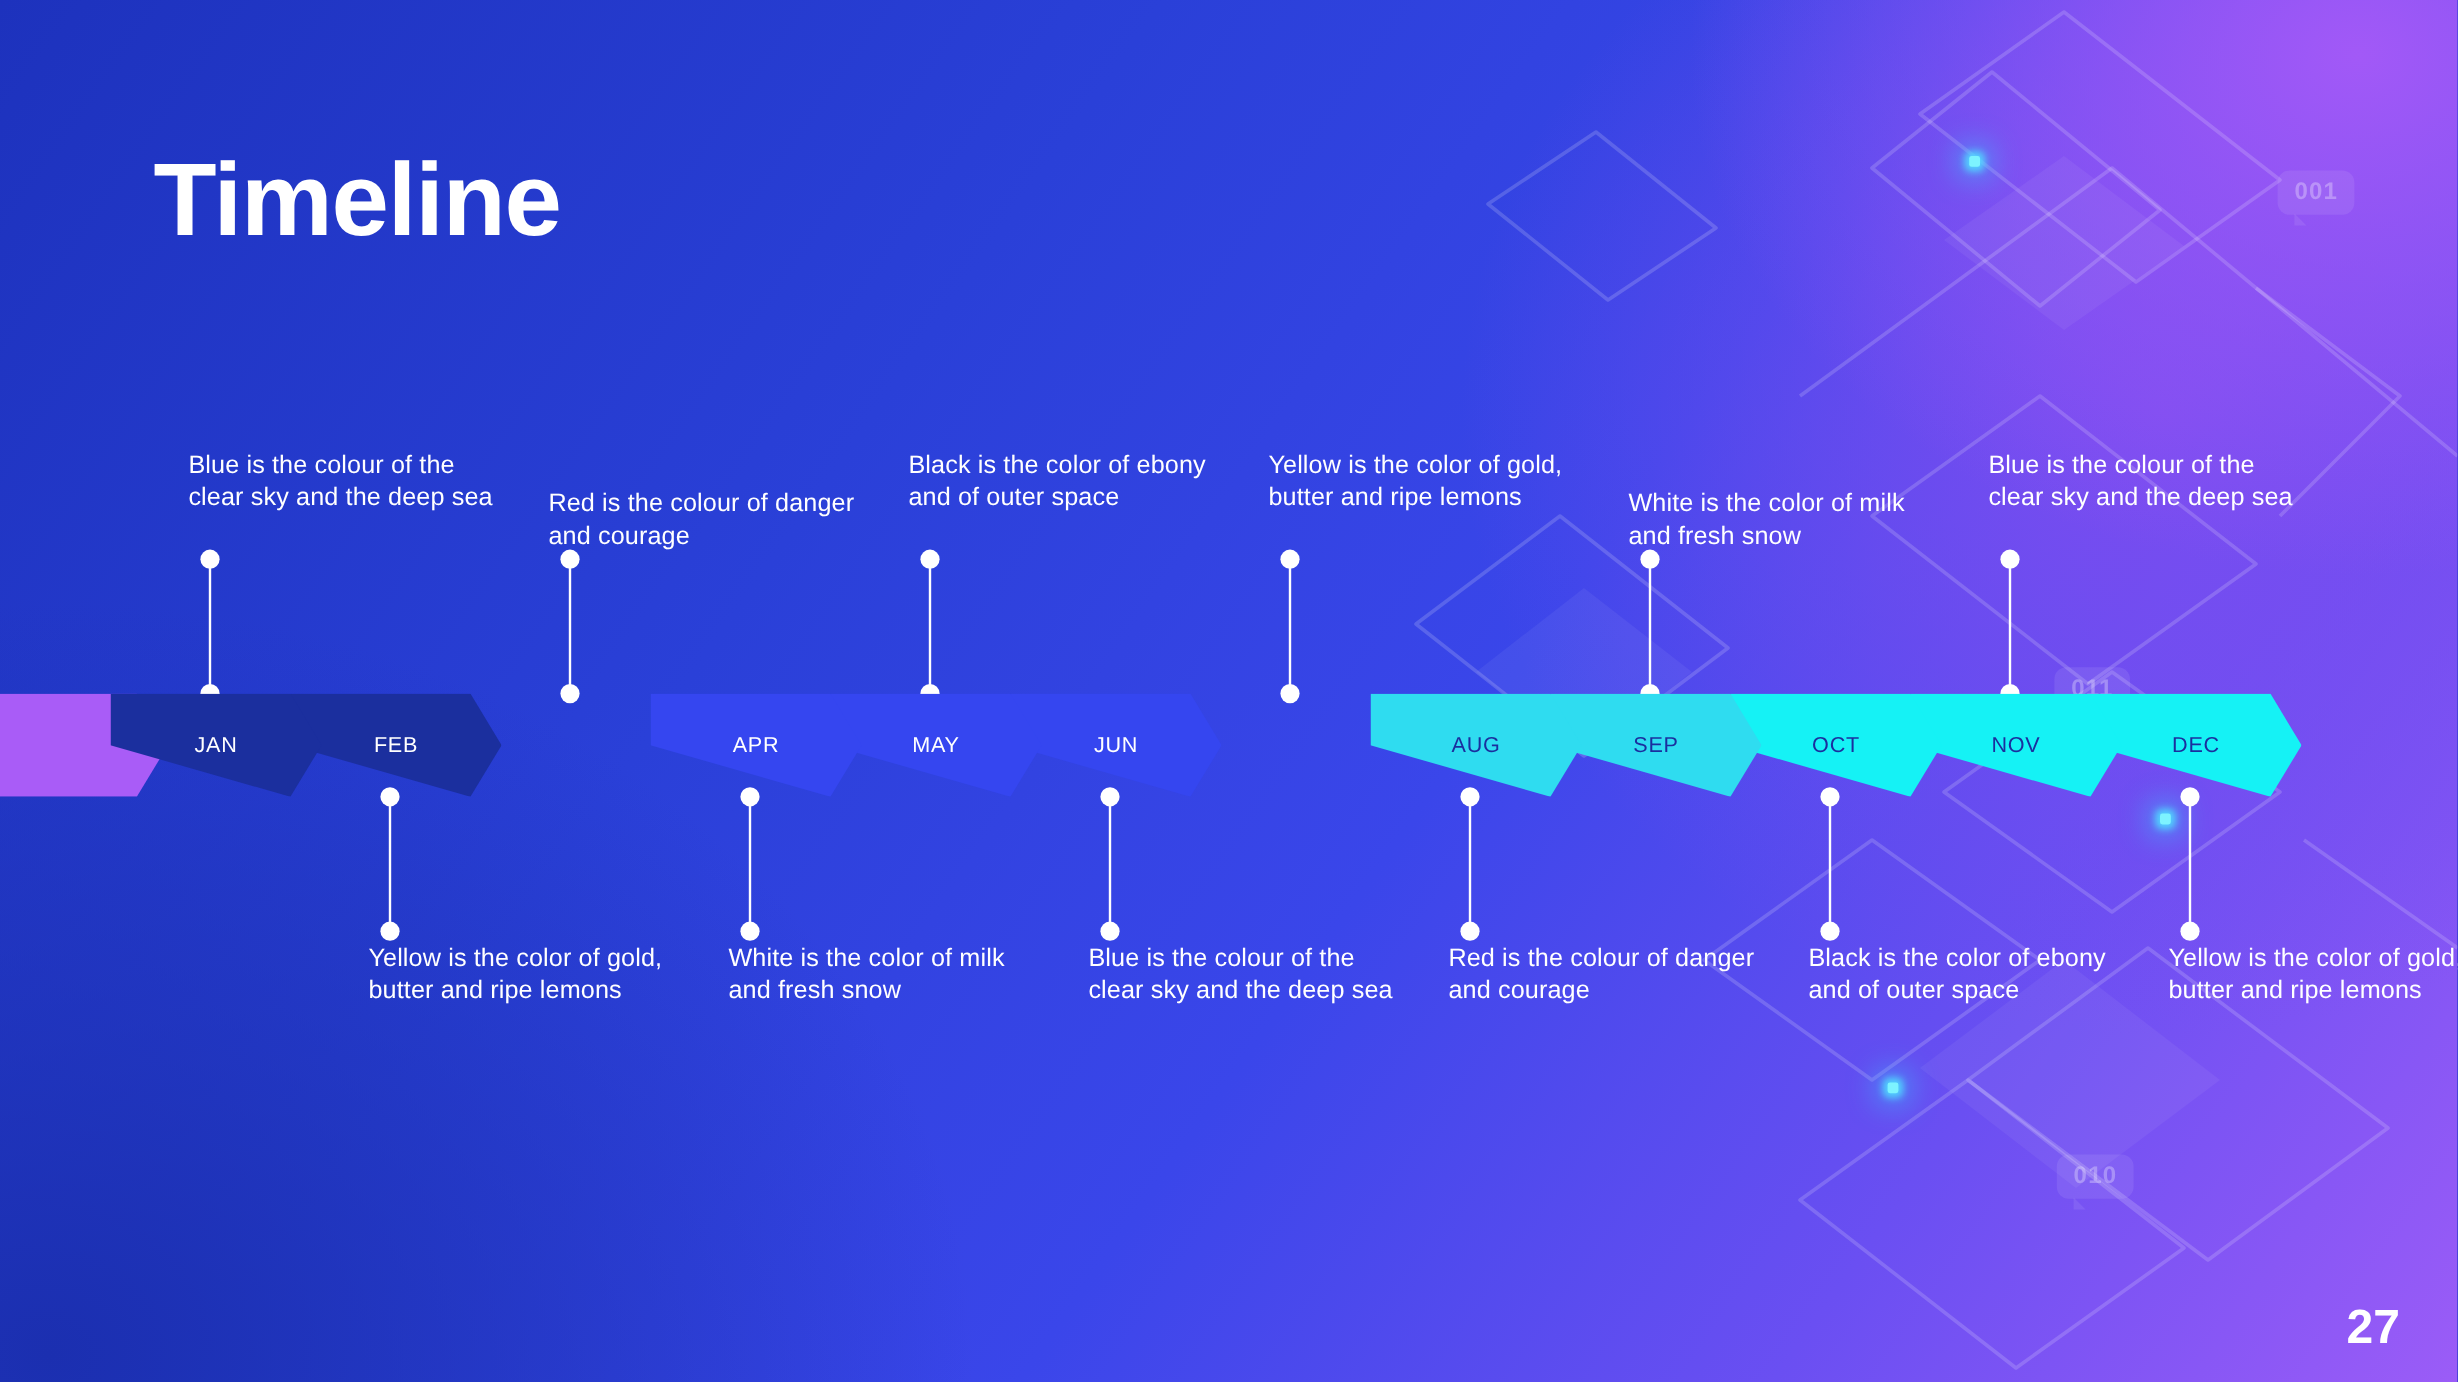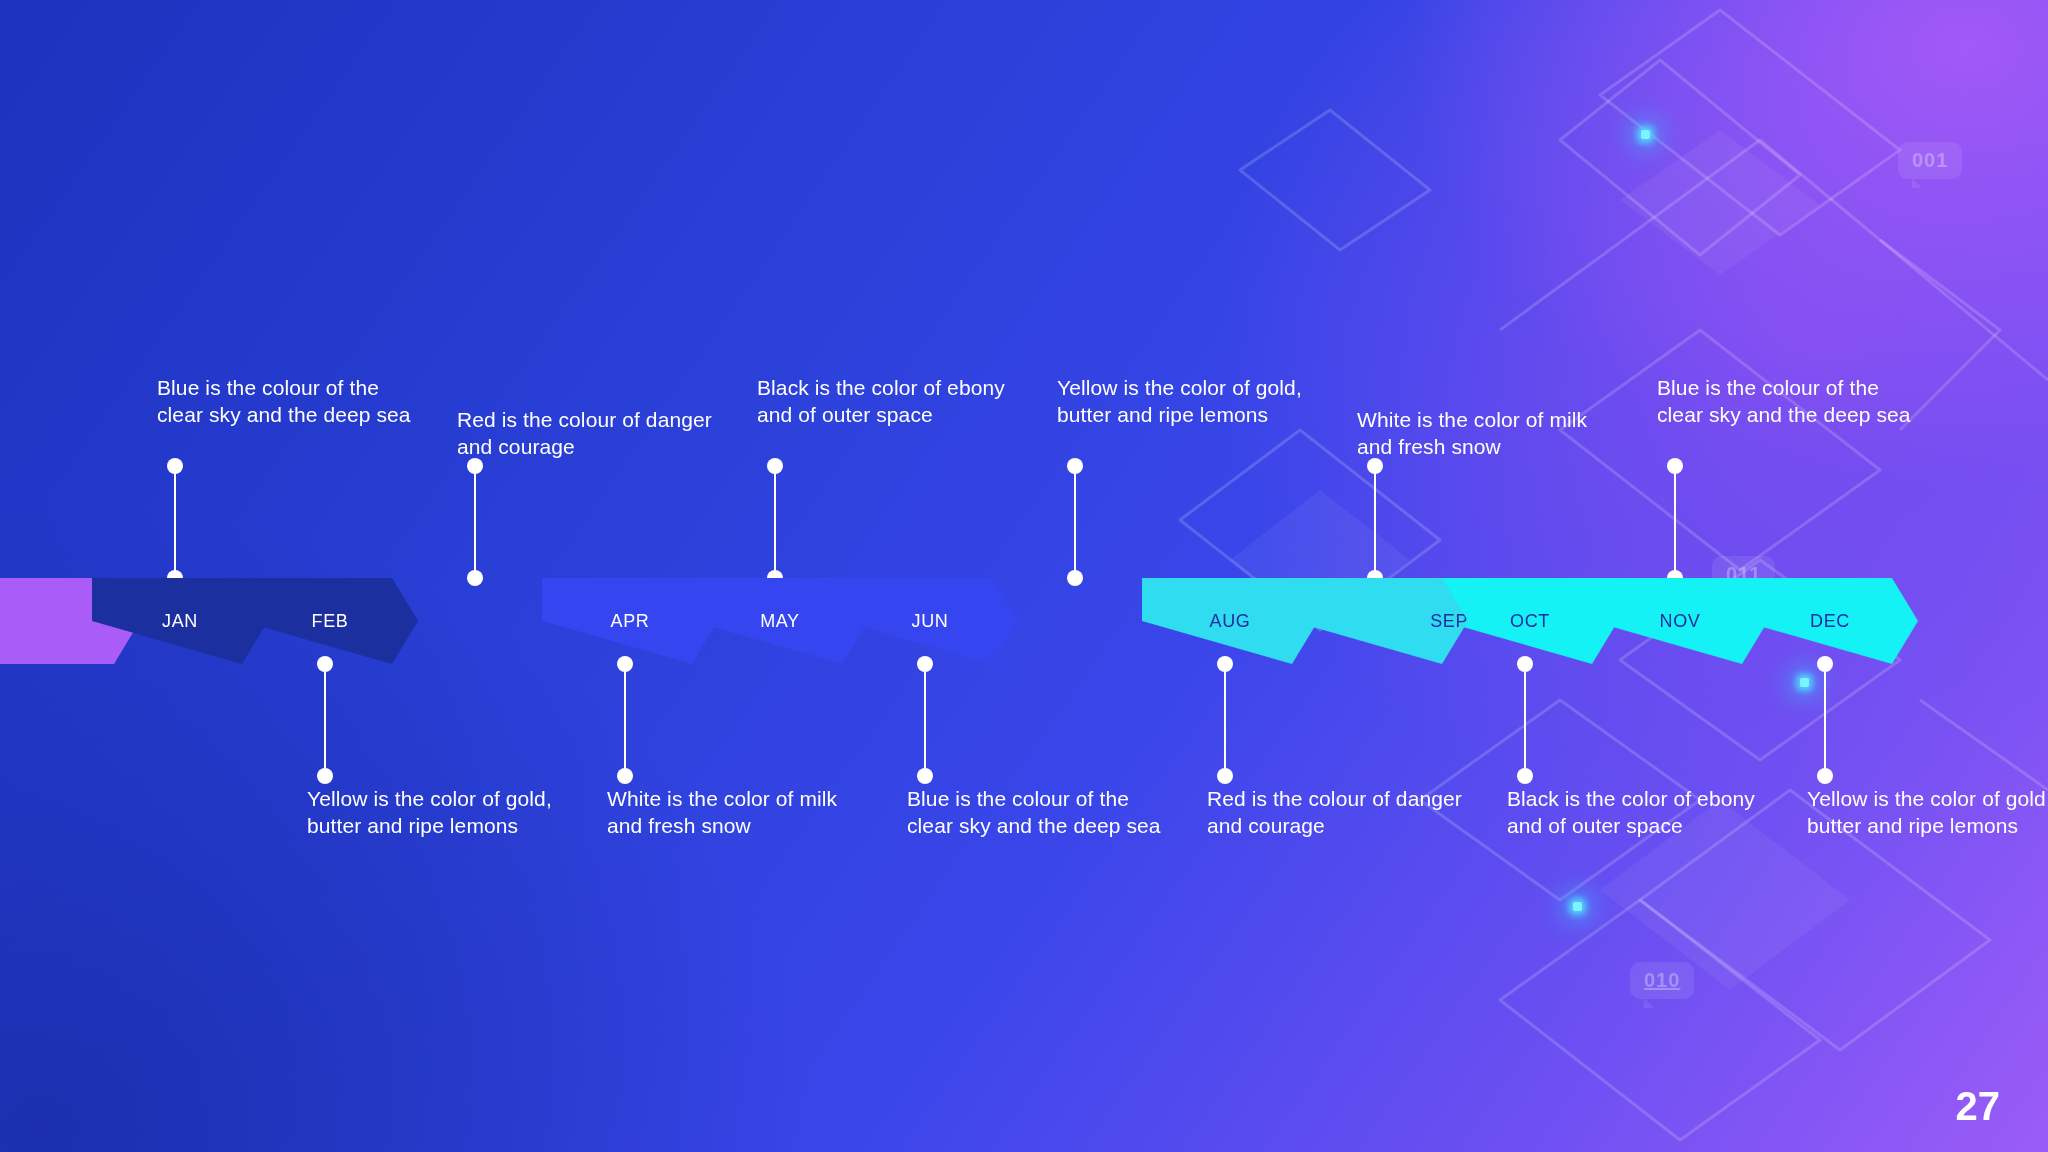--- a/index.html
+++ b/index.html
@@ -108,27 +108,28 @@
       </g>
       <g fill="rgba(255,255,255,0.055)">
         <path d="M1620 200 L1720 130 L1820 205 L1720 275 Z"></path>
         <path d="M1600 890 L1720 800 L1850 900 L1730 990 Z"></path>
         <path d="M1230 560 L1320 490 L1410 560 L1320 630 Z"></path>
       </g>
     </svg>
 
     <div class="badge" style="left:1898px;top:142px;">001</div>
     <div class="badge" style="left:1712px;top:556px;">011</div>
-    <div class="badge" style="left:1630px;top:962px;text-decoration:underline;">010</div>
+    <div class="badge" style="left:1714px;top:962px;">010</div>
 
     <div class="glow" style="left:1641px;top:130px;"></div>
     <div class="glow" style="left:1800px;top:678px;"></div>
     <div class="glow" style="left:1573px;top:902px;"></div>
   </div>
 
+  <div id="title">Timeline</div>
 
   <div id="bar">
 
     <div class="seg first-cap" style="left:-20px;width:160px;background:#a95cf7;"></div>
 
   <div class="seg" style="left: 92px; width: 176px; background: rgb(27, 47, 158); color: rgb(255, 255, 255); z-index: 12;">
         <span class="seg-label">JAN</span>
       </div>
       <div class="seg" style="left: 242px; width: 176px; background: rgb(27, 47, 158); color: rgb(255, 255, 255); z-index: 11;">
         <span class="seg-label">FEB</span>
@@ -138,21 +139,21 @@
       </div>
       <div class="seg" style="left: 842px; width: 176px; background: rgb(53, 70, 240); color: rgb(255, 255, 255); z-index: 7;">
         <span class="seg-label">JUN</span>
       </div>
       <div class="seg" style="left: 692px; width: 176px; background: rgb(53, 70, 240); color: rgb(255, 255, 255); z-index: 8;">
         <span class="seg-label">MAY</span>
       </div>
       <div class="seg" style="left: 1142px; width: 176px; background: rgb(47, 220, 240); color: rgb(27, 47, 158); z-index: 5;">
         <span class="seg-label">AUG</span>
       </div>
-      <div class="seg" style="left: 1292px; width: 176px; background: rgb(47, 220, 240); color: rgb(27, 47, 158); z-index: 4; justify-content: flex-end;">
+      <div class="seg" style="left: 1292px; width: 176px; background: rgb(47, 220, 240); color: rgb(27, 47, 158); z-index: 4;">
         <span class="seg-label">SEP</span>
       </div>
       <div class="seg" style="left: 1442px; width: 176px; background: rgb(21, 242, 245); color: rgb(27, 47, 158); z-index: 3;">
         <span class="seg-label">OCT</span>
       </div>
       <div class="seg" style="left: 1592px; width: 176px; background: rgb(21, 242, 245); color: rgb(27, 47, 158); z-index: 2;">
         <span class="seg-label">NOV</span>
       </div>
       <div class="seg" style="left: 1742px; width: 176px; background: rgb(21, 242, 245); color: rgb(27, 47, 158); z-index: 1;">
         <span class="seg-label">DEC</span>

